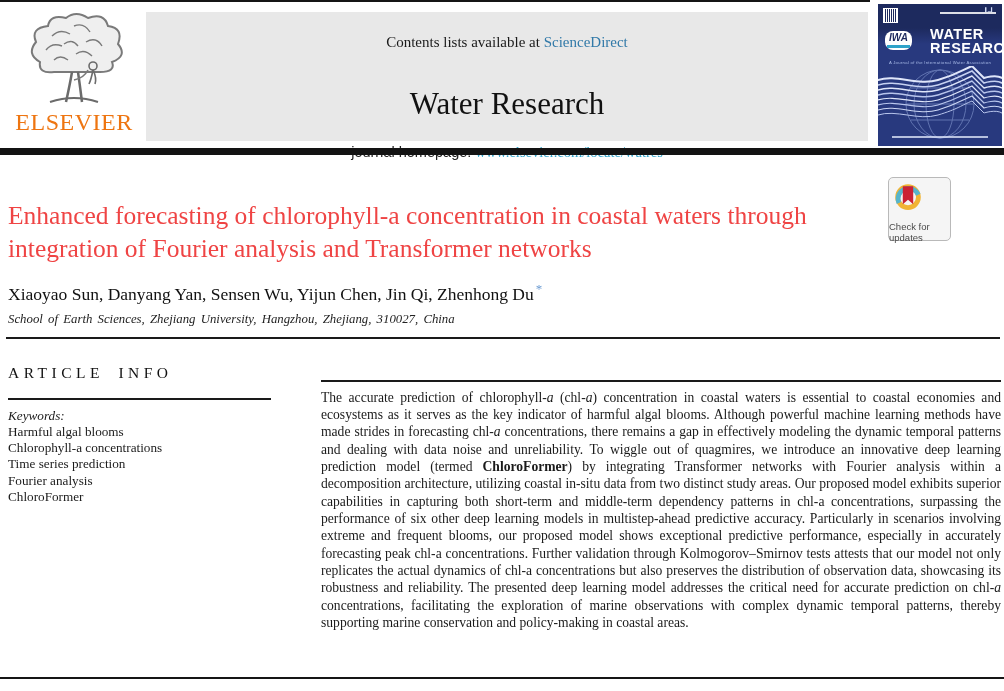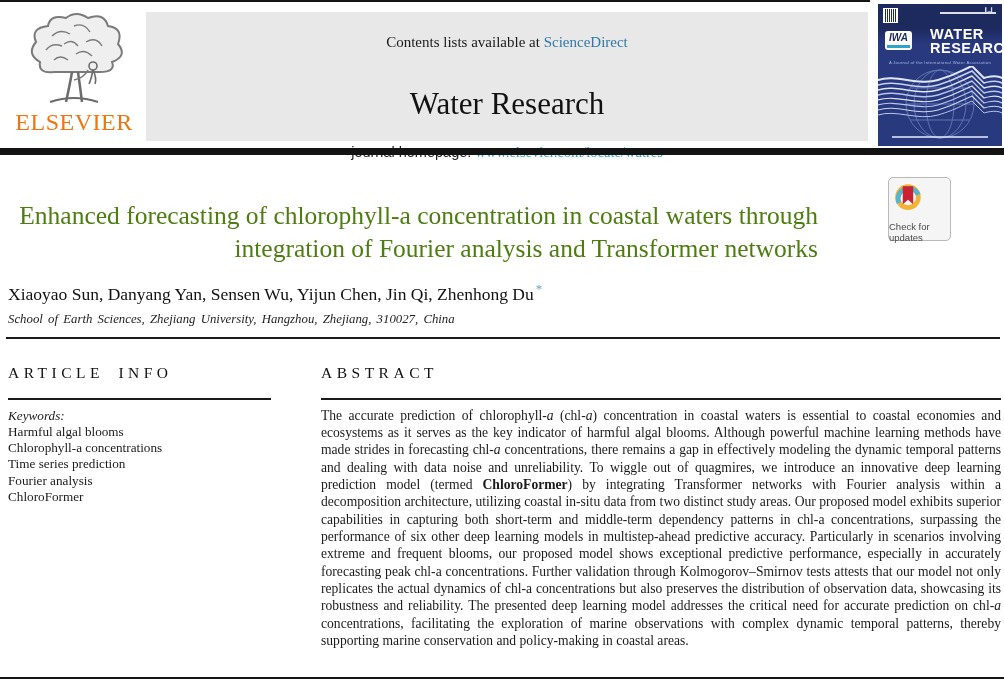--- a/index.html
+++ b/index.html
@@ -19,32 +19,32 @@
   .sciencedirect-link { color:#3179a8; text-decoration:none; cursor:pointer; }
   .journal-title { margin-top:35px; font-size:31px; color:#111; }
   .homepage-line { margin-top:22px; font-family:"Liberation Sans",sans-serif; font-size:14.5px; color:#222; }
   .homepage-link { color:#2fa3c9; text-decoration:none; cursor:pointer;font-family:Liberation Serif, serif; }
 
   
   .cover { position:absolute; left:878px; top:4px; width:124px; height:142px; background:linear-gradient(#1d2a5e 0 24px, #28397e 40px); overflow:hidden; }
   .cover-barcode { position:absolute; left:5px; top:4px; width:15px; height:15px; background:repeating-linear-gradient(90deg,#fff 0 1px,#1d2a5e 1px 2px); border:1px solid #fff; }
   .cover-topline { position:absolute; right:6px; top:8px; width:56px; height:2px; background:rgba(255,255,255,.85); }
   .cover-topmicro { position:absolute; right:8px; top:3px; font-family:"Liberation Sans",sans-serif; font-size:4px; color:#cfd9f2; }
-  .iwa-box { position:absolute; left:7px; top:27px; width:27px; height:19px; background:#fff; border-radius:3px; text-align:center; }
+  .iwa-box { position:absolute; left:7px; top:27px; width:27px; height:19px; background:#fff; border-radius:8px; text-align:center; }
   .iwa-text { font-family:"Liberation Sans",sans-serif; font-weight:bold; font-style:italic; font-size:10px; color:#1d2a5e; line-height:14px; }
   .iwa-strip { margin:0 2px; height:3px; background:#2fa3c9; }
   .cover-title { position:absolute; left:39px; top:23px; font-family:"Liberation Sans",sans-serif; font-weight:bold; font-size:14.5px; line-height:14px; color:#fff; letter-spacing:.5px;margin-left:13px; }
   .cover-subtitle { position:absolute; left:8px; top:56px; width:108px; font-family:"Liberation Sans",sans-serif; font-size:4.2px; color:#a9bbe8; text-align:center; letter-spacing:.3px; }
   .cover-art { position:absolute; left:0; top:62px; }
   .cover-bottomline { position:absolute; left:14px; bottom:8px; width:96px; height:2px; background:rgba(230,237,255,.75); }
 
   .black-bar { position:absolute; left:0; top:148px; width:1004px; height:7px; background:#131313; }
 
   
-  .article-title { position:absolute; left:8px; top:199px; width:810px; font-size:25.5px; line-height:33px; font-weight:normal; color:#4d7c0f;text-align:right; }
+  .article-title { position:absolute; left:8px; top:199px; width:810px; font-size:25.5px; line-height:33px; font-weight:normal; color:#ef4444; }
   .authors-line { position:absolute; left:8px; top:281px; font-size:17.5px; color:#111; }
   .corresponding-marker { color:#6b9bd2; font-size:13px; vertical-align:super; text-decoration:none; cursor:pointer; margin-left:2px; }
   .affiliation { position:absolute; left:8px; top:312px; font-size:12.8px; font-style:italic; color:#222; word-spacing:2px; }
 
   
   .badge { position:absolute; left:888px; top:177px; width:63px; height:64px; background:#f5f5f5; border:1px solid #b9b9b9; border-radius:5px; text-align:left; cursor:pointer; text-decoration:none; display:block; }
   .badge-label { font-family:"Liberation Sans",sans-serif; font-size:9.5px; line-height:10.5px; color:#4a4a4a; margin-top:1px; }
 
   .rule-affil { position:absolute; left:6px; top:337px; width:994px; height:1.6px; background:#1a1a1a; }
   .bottom-rule { position:absolute; left:0; top:677px; width:1004px; height:2px; background:#151515; }
@@ -155,20 +155,19 @@
     <div>
         <div class="kw-item">Harmful algal blooms</div>
         <div class="kw-item">Chlorophyll-a concentrations</div>
         <div class="kw-item">Time series prediction</div>
         <div class="kw-item">Fourier analysis</div>
         <div class="kw-item">ChloroFormer</div>
       </div>
   </div>
 
   <div class="col-right">
-    <div class="sec-heading">ABSTRACT</div>
     <div class="sec-rule"></div>
     <p class="abstract"><span>The accurate prediction of chlorophyll-</span><span style="font-style: italic;">a</span><span> (chl-</span><span style="font-style: italic;">a</span><span>) concentration in coastal waters is essential to coastal economies and ecosystems as it serves as the key indicator of harmful algal blooms. Although powerful machine learning methods have made strides in forecasting chl-</span><span style="font-style: italic;">a</span><span> concentrations, there remains a gap in effectively modeling the dynamic temporal patterns and dealing with data noise and unreliability. To wiggle out of quagmires, we introduce an innovative deep learning prediction model (termed </span><span style="font-weight: bold;">ChloroFormer</span><span>) by integrating Transformer networks with Fourier analysis within a decomposition architecture, utilizing coastal in-situ data from two distinct study areas. Our proposed model exhibits superior capabilities in capturing both short-term and middle-term dependency patterns in chl-a concentrations, surpassing the performance of six other deep learning models in multistep-ahead predictive accuracy. Particularly in scenarios involving extreme and frequent blooms, our proposed model shows exceptional predictive performance, especially in accurately forecasting peak chl-a concentrations. Further validation through Kolmogorov–Smirnov tests attests that our model not only replicates the actual dynamics of chl-a concentrations but also preserves the distribution of observation data, showcasing its robustness and reliability. The presented deep learning model addresses the critical need for accurate prediction on chl-</span><span style="font-style: italic;">a</span><span> concentrations, facilitating the exploration of marine observations with complex dynamic temporal patterns, thereby supporting marine conservation and policy-making in coastal areas.</span></p>
   </div>
 
   <div class="bottom-rule"></div>
 
 </div>
 
 </body></html>

